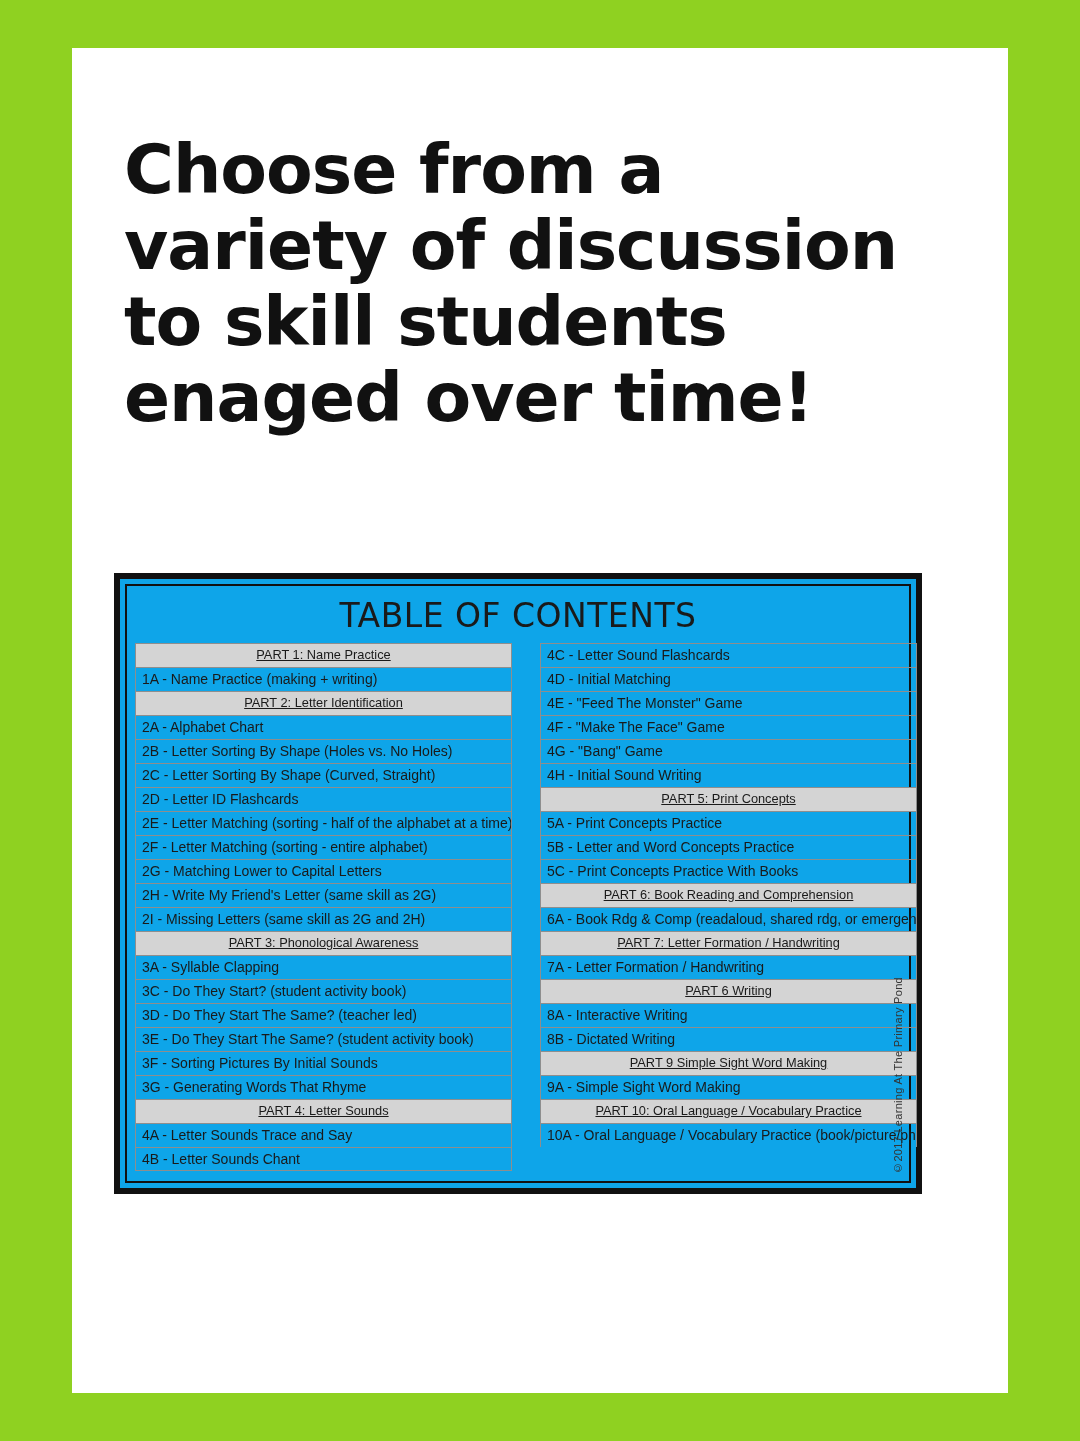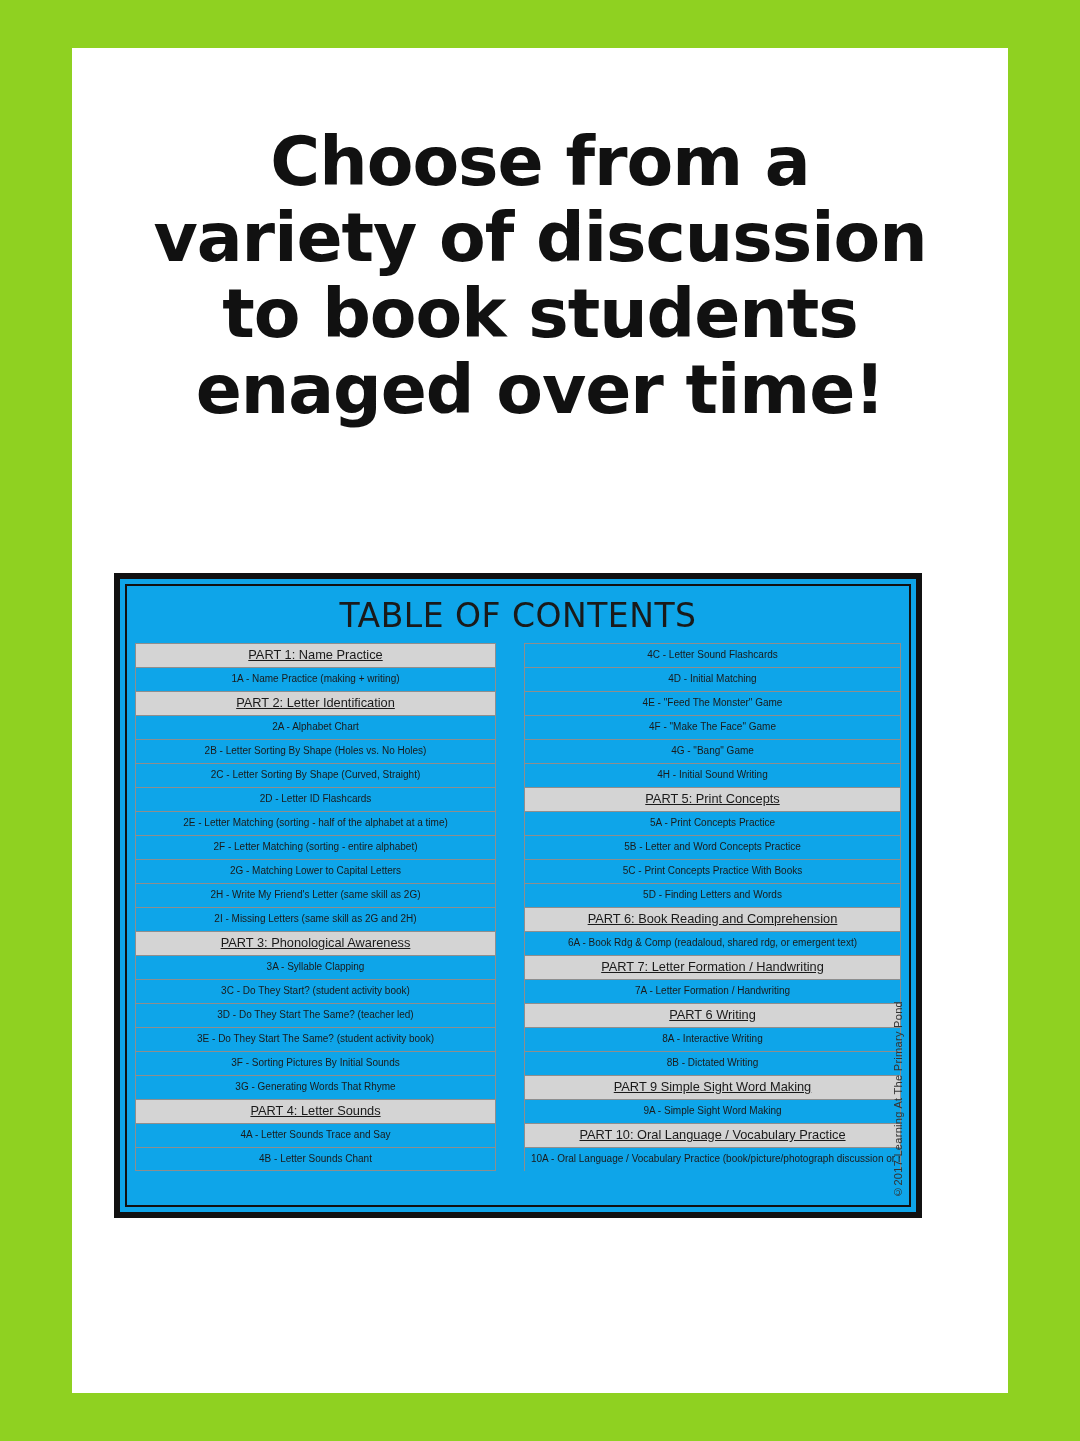--- a/index.html
+++ b/index.html
@@ -15,23 +15,22 @@
   }
   .page {
     position: absolute;
     left: 72px;
     top: 48px;
     width: 936px;
     height: 1345px;
     background: #ffffff;
   }
   .headline {
-    margin: 4px;
+    margin: 12px;
     padding: 72px 40px 0 40px;
-    text-align: center;
     font-family: "DejaVu Sans", sans-serif;
     font-weight: bold;
     font-size: 68px;
     line-height: 1.12;
     letter-spacing: -1px;
     color: #111111;
   }
   .headline .ln {
     display: block;
   }
@@ -72,25 +71,24 @@
   .toc-col.right {
     padding-left: 6px;
   }
   .row {
     box-sizing: border-box;
     border: 1px solid #8e8e8e;
     border-bottom: none;
     height: 24px;
     line-height: 22px;
     padding: 0 6px;
-    font-size: 10px;
+    font-size: 14px;
     color: #1a1a1a;
     white-space: nowrap;
     overflow: hidden;
-    text-align: center;
   }
   .row:last-child {
     border-bottom: 1px solid #8e8e8e;
   }
   .row.header {
     background: #d4d4d4;
     text-align: center;
     text-decoration: underline;
     font-size: 12.8px;
   }
@@ -110,21 +108,21 @@
   }
 </style>
 </head>
 <body>
 
 <div class="page">
 
   <h1 class="headline">
     <span class="ln">Choose from a</span>
     <span class="ln">variety of discussion</span>
-    <span class="ln">to book students</span>
+    <span class="ln">to skill students</span>
     <span class="ln">enaged over time!</span>
   </h1>
 
   <div class="toc-wrap">
     <div class="toc-inner">
       <div class="toc-title">TABLE OF CONTENTS</div>
       <div class="toc-cols">
         <div class="toc-col left">
             <div class="row header">PART 1: Name Practice</div>
             <div class="row">1A - Name Practice (making + writing)</div>
@@ -153,21 +151,20 @@
             <div class="row">4C - Letter Sound Flashcards</div>
             <div class="row">4D - Initial Matching</div>
             <div class="row">4E - "Feed The Monster" Game</div>
             <div class="row">4F - "Make The Face" Game</div>
             <div class="row">4G - "Bang" Game</div>
             <div class="row">4H - Initial Sound Writing</div>
             <div class="row header">PART 5: Print Concepts</div>
             <div class="row">5A - Print Concepts Practice</div>
             <div class="row">5B - Letter and Word Concepts Practice</div>
             <div class="row">5C - Print Concepts Practice With Books</div>
-            <div class="row">5D - Finding Letters and Words</div>
             <div class="row header">PART 6: Book Reading and Comprehension</div>
             <div class="row">6A - Book Rdg &amp; Comp (readaloud, shared rdg, or emergent text)</div>
             <div class="row header">PART 7: Letter Formation / Handwriting</div>
             <div class="row">7A - Letter Formation / Handwriting</div>
             <div class="row header">PART 6 Writing</div>
             <div class="row">8A - Interactive Writing</div>
             <div class="row">8B - Dictated Writing</div>
             <div class="row header">PART 9 Simple Sight Word Making</div>
             <div class="row">9A - Simple Sight Word Making</div>
             <div class="row header">PART 10: Oral Language / Vocabulary Practice</div>

